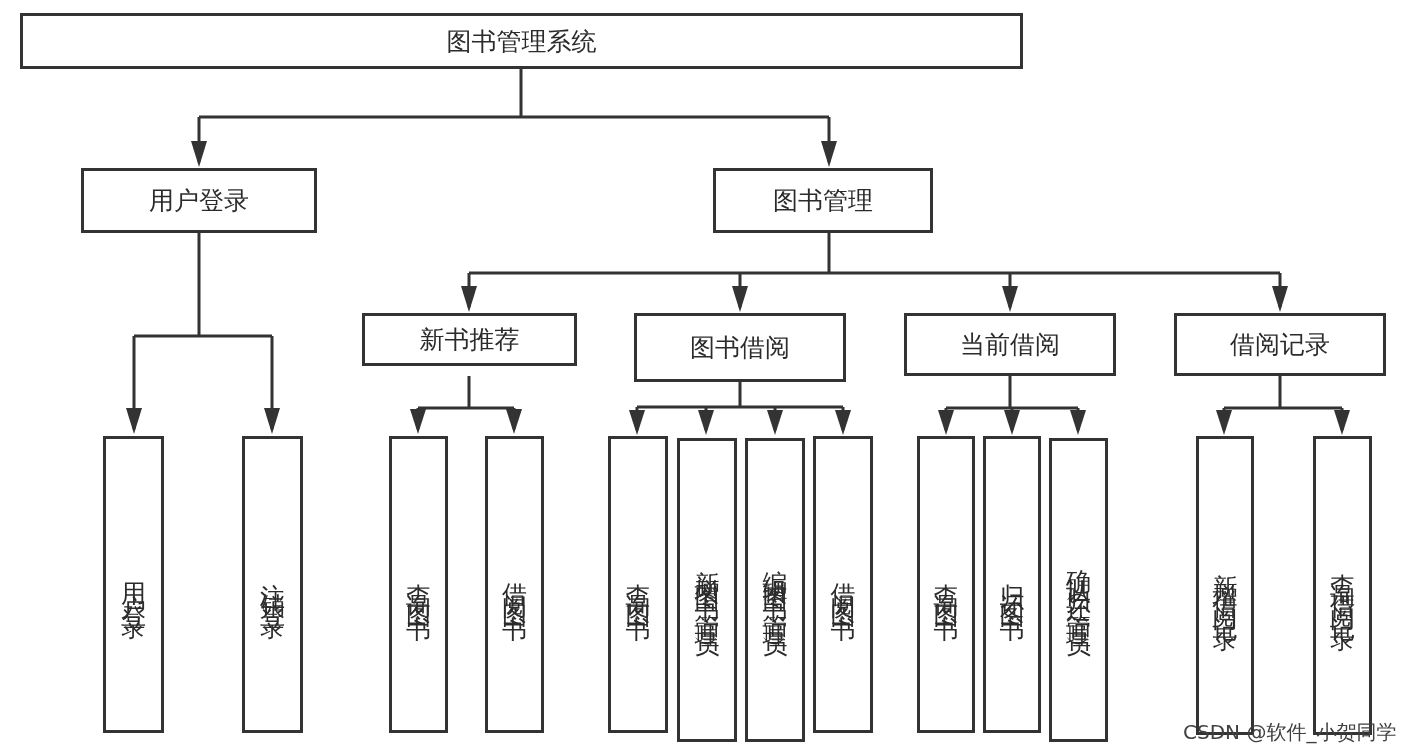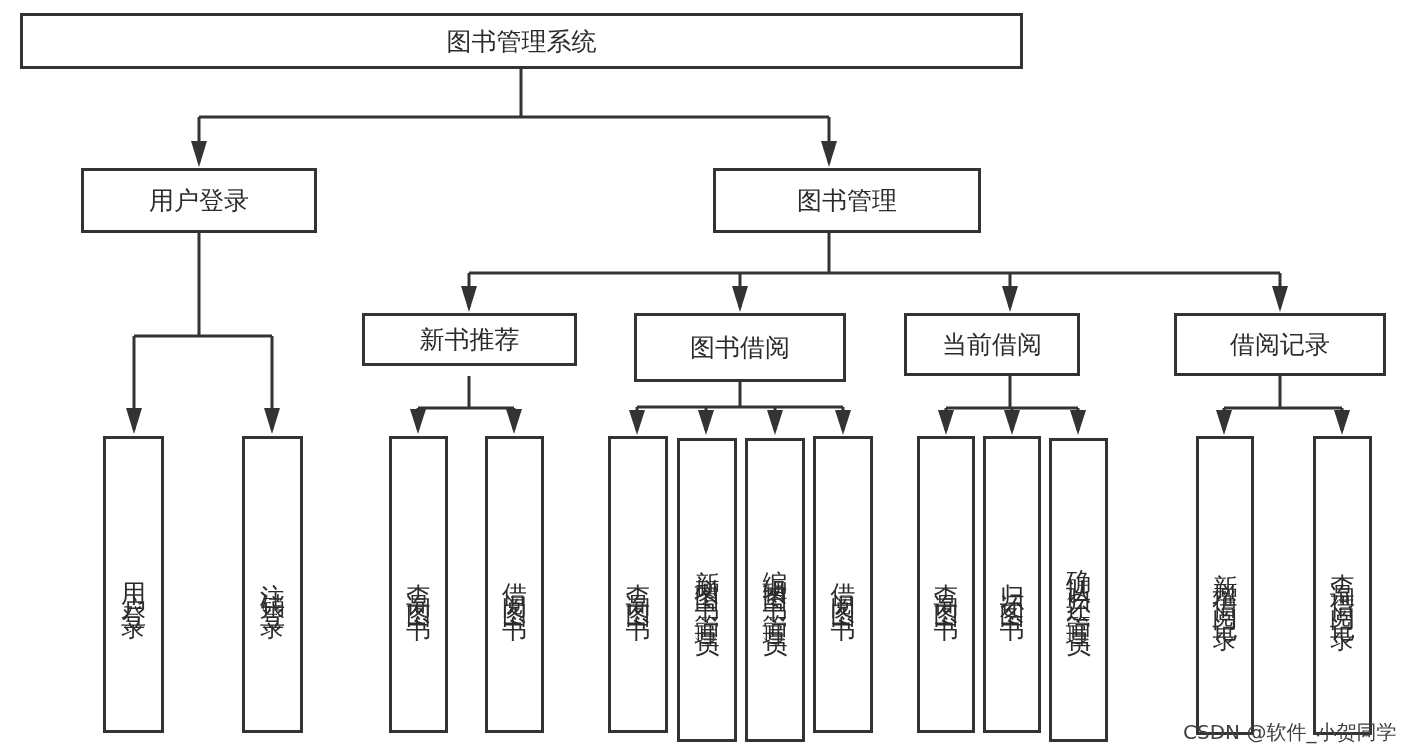--- a/index.html
+++ b/index.html
@@ -39,25 +39,25 @@
     writing-mode: vertical-rl;
     text-orientation: mixed;
     letter-spacing: 11px;
   }
   .vnode.tight { letter-spacing: 9px; }
 
   
   #root       { left: 20px;  top: 13px;  width: 1003px; height: 56px; }
   
   #n-login    { left: 81px;  top: 168px; width: 236px;  height: 65px; }
-  #n-mgmt     { left: 713px; top: 168px; width: 268px;  height: 65px; }
+  #n-mgmt     { left: 713px; top: 168px; width: 220px;  height: 65px; }
   
   #n-newrec   { left: 362px; top: 313px; width: 215px;  height: 53px; }
   #n-borrow   { left: 634px; top: 313px; width: 212px;  height: 69px; }
-  #n-current  { left: 904px; top: 313px; width: 176px;  height: 63px; }
+  #n-current  { left: 904px; top: 313px; width: 212px;  height: 63px; }
   #n-records  { left: 1174px;top: 313px; width: 212px;  height: 63px; }
   
   #l-login1   { left: 103px; top: 436px; width: 61px; height: 297px; }
   #l-logout   { left: 242px; top: 436px; width: 61px; height: 297px; }
   #l-nr-query { left: 389px; top: 436px; width: 59px; height: 297px; }
   #l-nr-borrow{ left: 485px; top: 436px; width: 59px; height: 297px; }
   #l-bb-query { left: 608px; top: 436px; width: 60px; height: 297px; }
   #l-bb-add   { left: 677px; top: 438px; width: 60px; height: 304px; }
   #l-bb-edit  { left: 745px; top: 438px; width: 60px; height: 304px; }
   #l-bb-borrow{ left: 813px; top: 436px; width: 60px; height: 297px; }

